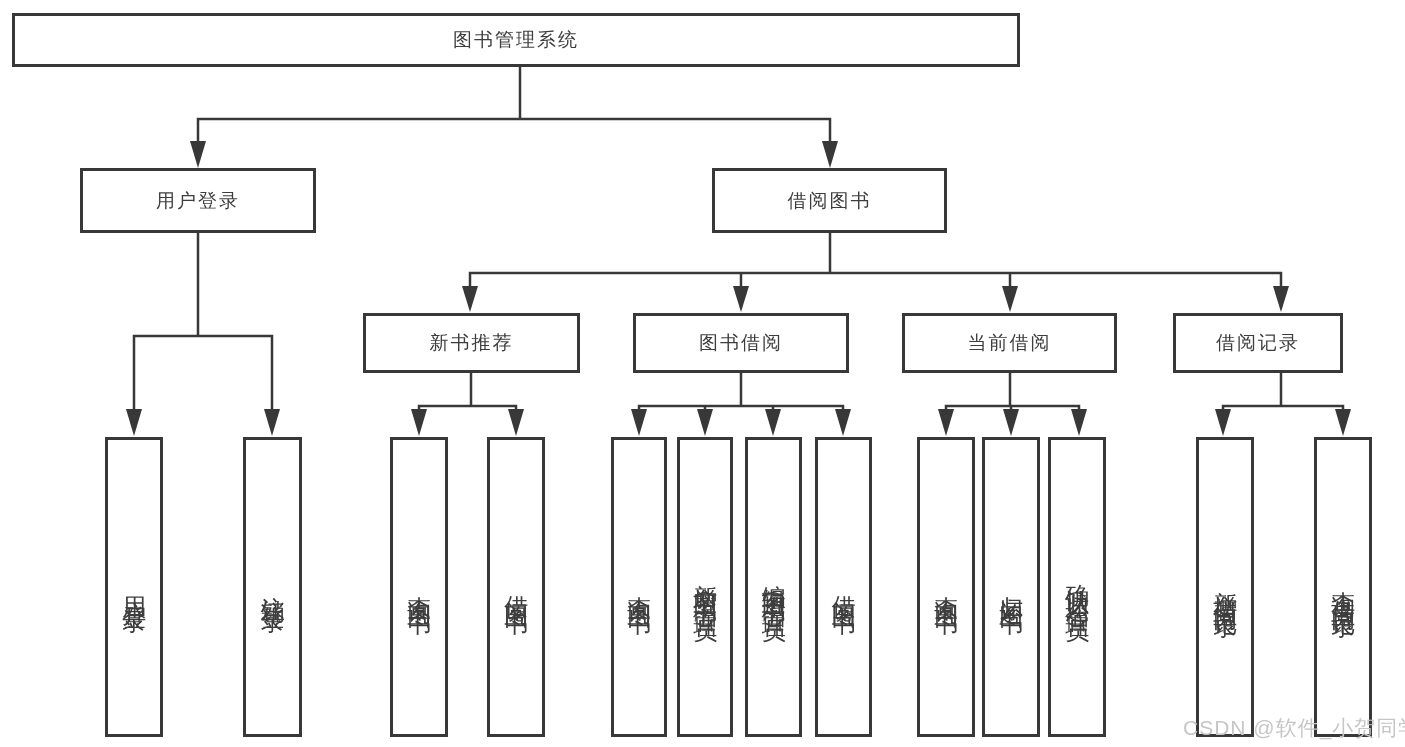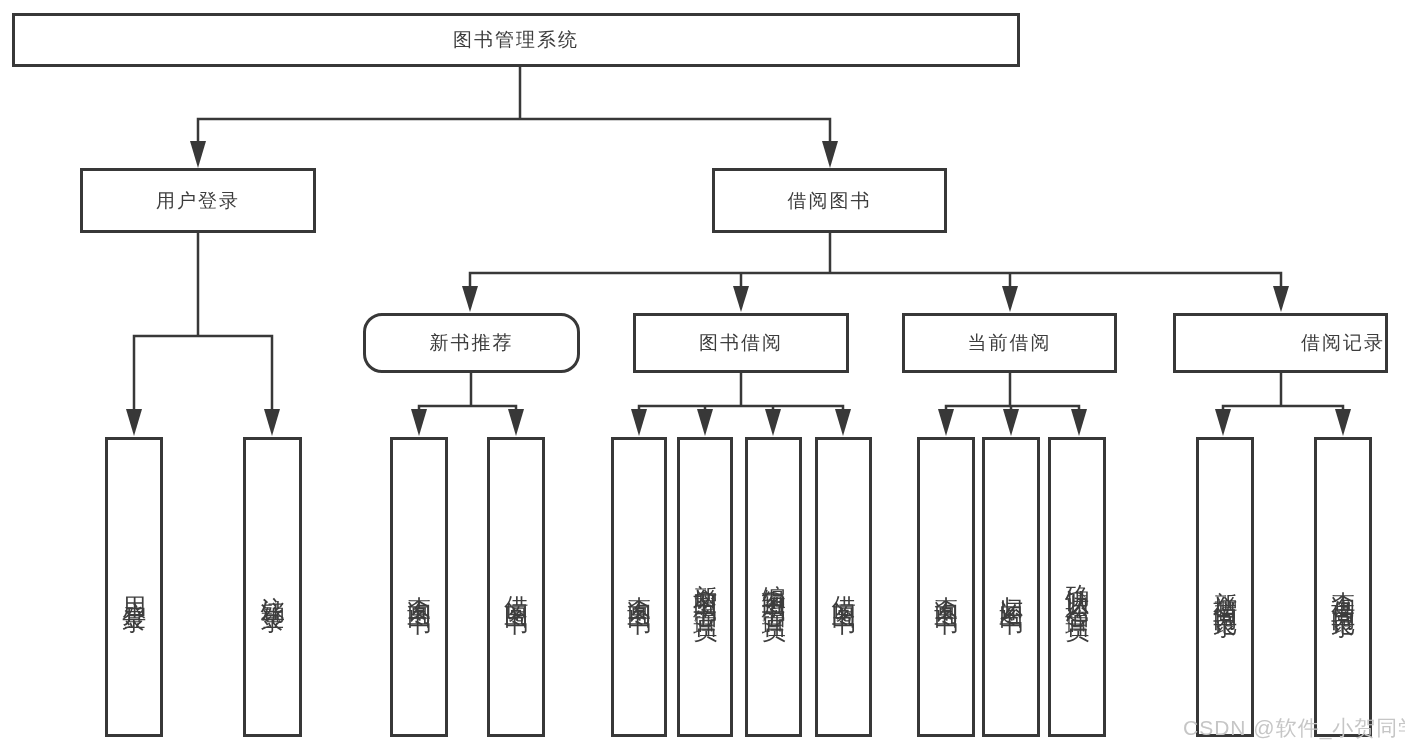--- a/index.html
+++ b/index.html
@@ -109,30 +109,30 @@
     <span class="hl">图书管理系统</span>
   </div>
 
   <div class="box" style="left:80px; top:168px; width:236px; height:65px;">
     <span class="hl">用户登录</span>
   </div>
   <div class="box" style="left:712px; top:168px; width:235px; height:65px;">
     <span class="hl">借阅图书</span>
   </div>
 
-  <div class="box" style="left:363px; top:313px; width:217px; height:60px;border-radius:19px;">
+  <div class="box" style="left:363px; top:313px; width:217px; height:60px;">
     <span class="hl">新书推荐</span>
   </div>
   <div class="box" style="left:902px; top:313px; width:215px; height:60px;">
     <span class="hl">当前借阅</span>
   </div>
   <div class="box" style="left:633px; top:313px; width:216px; height:60px;">
     <span class="hl">图书借阅</span>
   </div>
-  <div class="box" style="left:1173px; top:313px; width:215px; height:60px;justify-content:flex-end;">
+  <div class="box" style="left:1173px; top:313px; width:170px; height:60px;">
     <span class="hl">借阅记录</span>
   </div>
 
   <div class="box" style="left:105px; top:437px; width:58px; height:300px;">
     <span class="vl">用户登录</span>
   </div>
   <div class="box" style="left:243px; top:437px; width:59px; height:300px;">
     <span class="vl">注销登录</span>
   </div>
 

